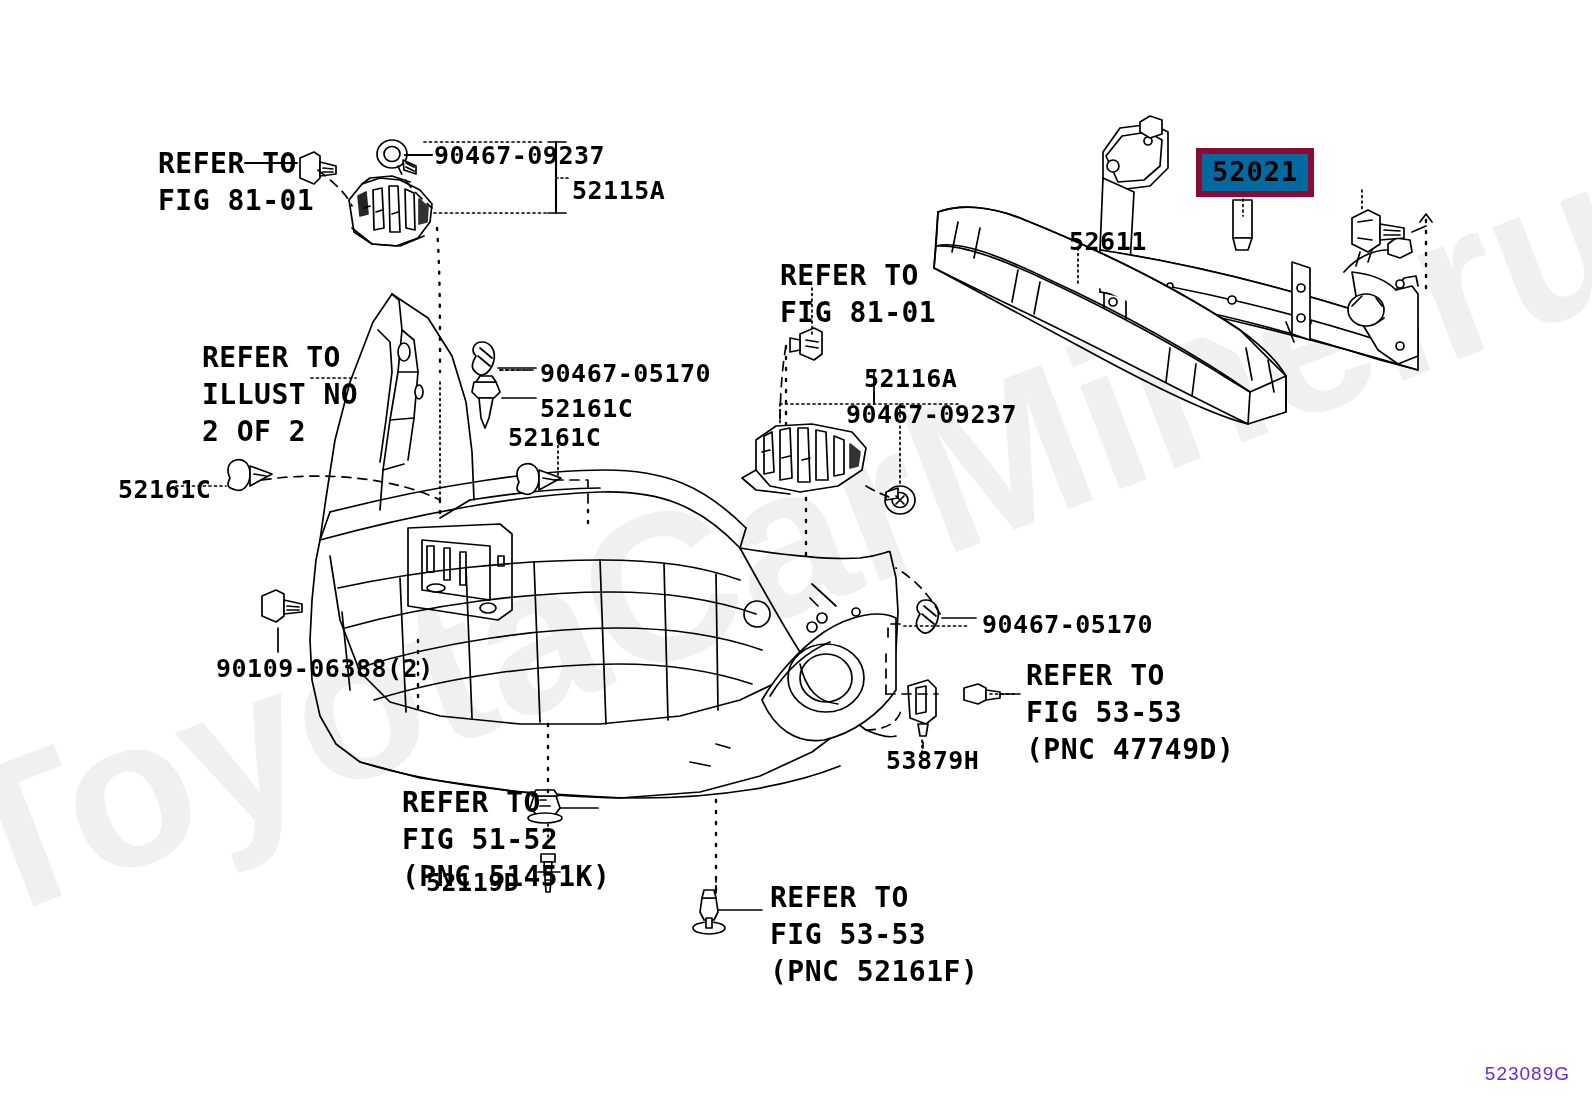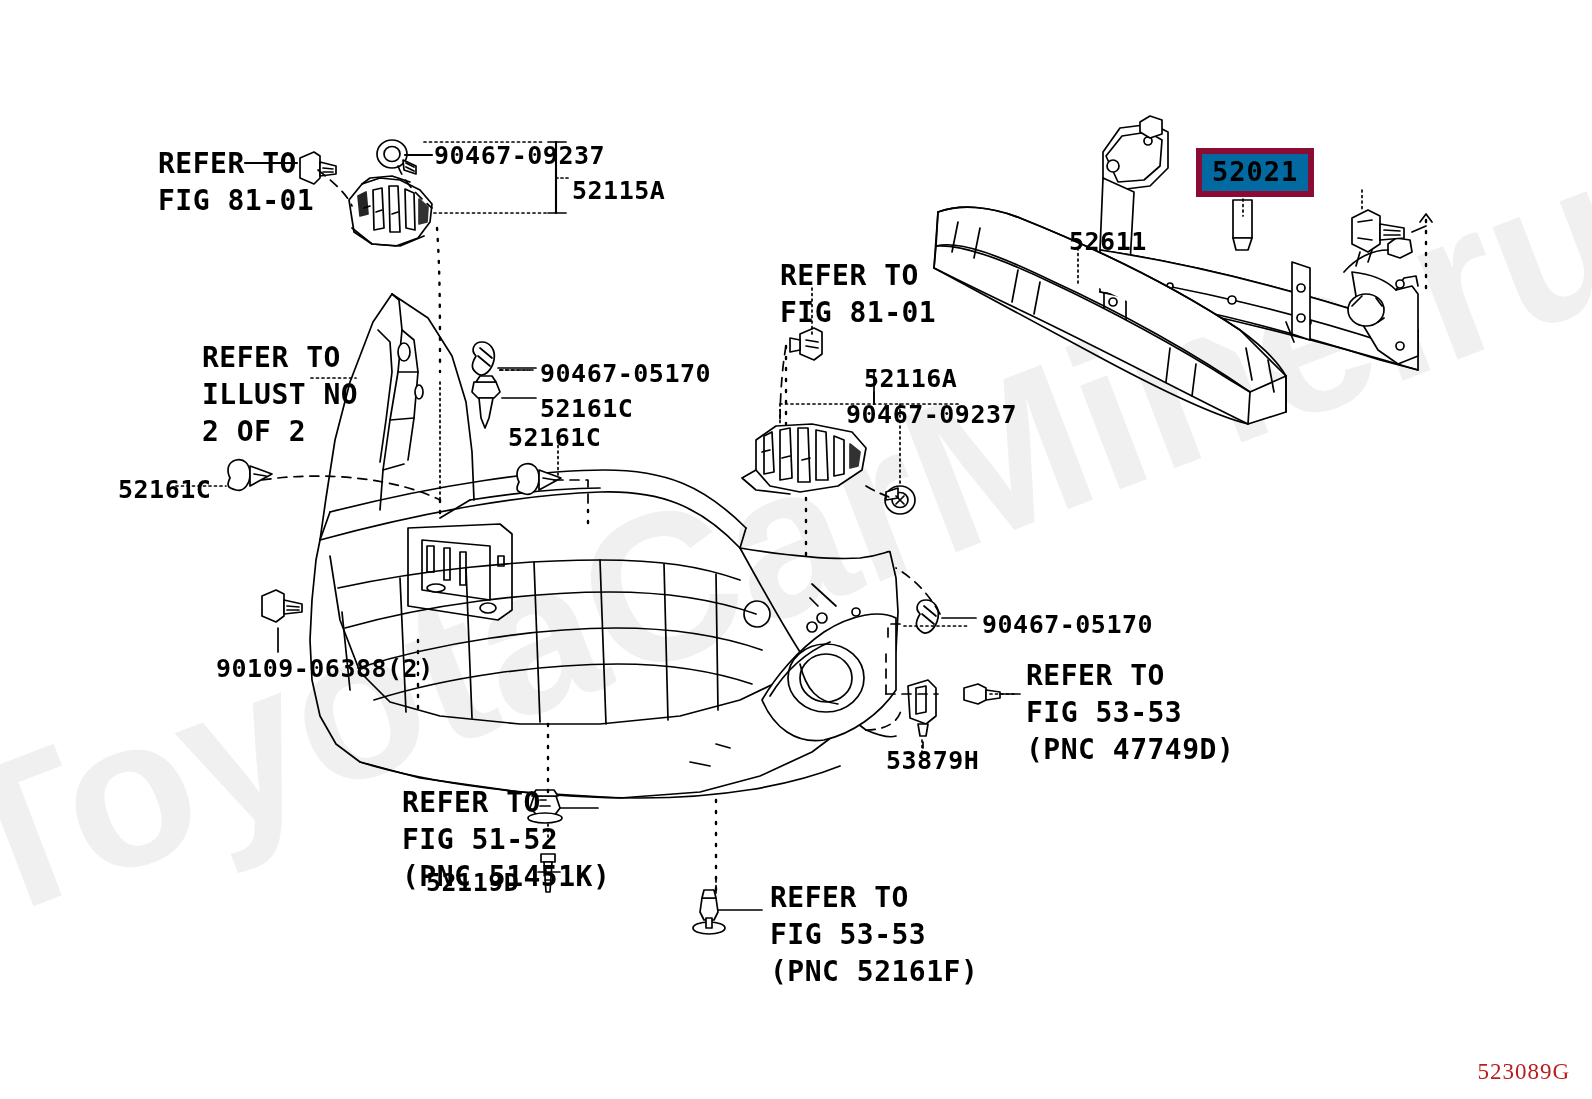--- a/index.html
+++ b/index.html
@@ -21,22 +21,22 @@
        font-family:"DejaVu Sans Mono","Liberation Mono",monospace;
        white-space:pre;line-height:1.32;}
   .lbl.s26{font-size:25px;}
   .lbl.s24{font-size:28px;}
 
   
   .hl{position:absolute;display:inline-block;border:6px solid #8a0b33;background:#0369a1;
       padding:2px 10px 4px 10px;font-size:27px;font-weight:bold;color:#000;
       font-family:"DejaVu Sans Mono","Liberation Mono",monospace;letter-spacing:1px;}
 
-  .figcode{position:absolute;right:22px;bottom:14px;font-size:23px;color:#b91c1c;
-           font-family:Liberation Serif, serif;letter-spacing:1px;}
+  .figcode{position:absolute;right:22px;bottom:14px;font-size:19px;color:#6d28d9;
+           font-family:Liberation Sans, sans-serif;letter-spacing:1px;}
 </style>
 </head>
 <body>
 
 <div id="stage">
 
   <svg class="wm" viewBox="0 0 1592 1099">
     <g transform="rotate(-21 796 560)">
       <text id="wm-text" x="796" y="610" font-size="210" text-anchor="middle">ToyotaCarMine.ru</text>
     </g>

